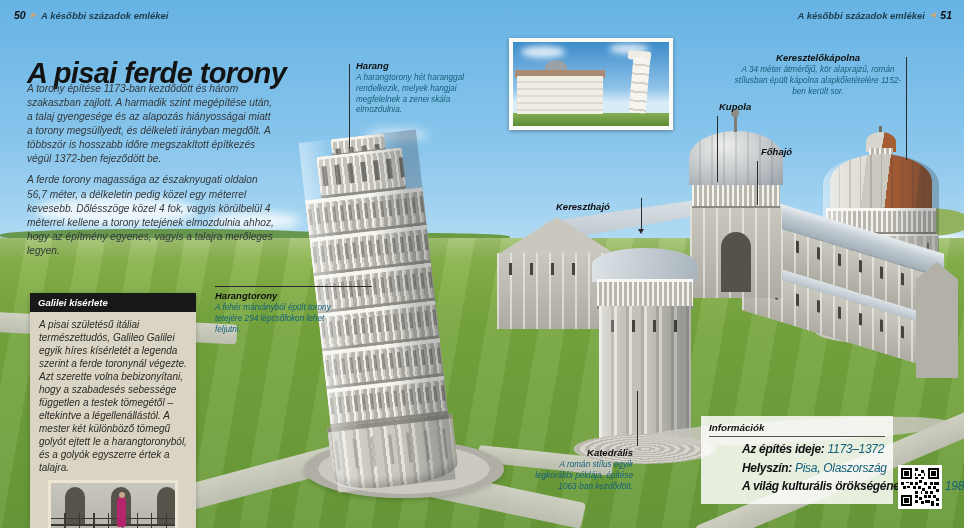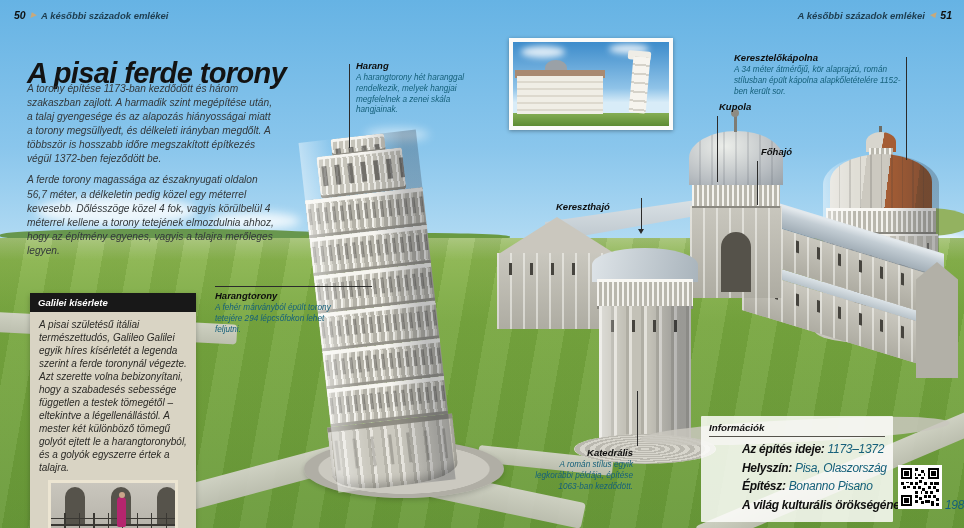--- a/index.html
+++ b/index.html
@@ -229,57 +229,53 @@
     <div style="position:absolute;left:2px;top:28px;width:90px;height:8px;background:#a98a72;"></div>
     <div style="position:absolute;left:4px;top:34px;width:86px;height:38px;
       background:repeating-linear-gradient(180deg,#f0eee6 0 5px,#ddd9ce 5px 7px);"></div>
     <div style="position:absolute;left:115px;top:9px;width:23px;height:9px;background:#efede6;border-radius:2px;transform:rotate(5deg);"></div>
     <div style="position:absolute;left:118px;top:15px;width:17px;height:56px;transform:rotate(5deg);border-radius:2px;
       background:repeating-linear-gradient(180deg,#f6f4ee 0 7px,#d5d2c9 7px 9px);"></div>
   </div>
 
   <div class="callout" style="left:356px;top:60px;width:112px;">
     <h4>Harang</h4>
-    <p>A harangtorony hét haranggal rendelkezik, melyek hangjai megfelelnek a zenei skála hangjainak.</p>
+    <p>A harangtorony hét haranggal rendelkezik, melyek hangjai megfelelnek a zenei skála elmozdulnia.</p>
   </div>
   <div class="callout" style="left:215px;top:290px;width:122px;">
     <h4>Harangtorony</h4>
     <p>A fehér márványból épült torony tetejére 294 lépcsőfokon lehet feljutni.</p>
   </div>
   <div class="callout" style="left:556px;top:201px;">
     <h4>Kereszthajó</h4>
   </div>
   <div class="callout" style="left:719px;top:101px;">
     <h4>Kupola</h4>
   </div>
   <div class="callout" style="left:761px;top:146px;">
     <h4>Főhajó</h4>
   </div>
-  <div class="callout" style="left:734px;top:52px;width:168px;text-align:left;">
+  <div class="callout" style="left:734px;top:52px;width:168px;text-align:center;">
     <h4>Keresztelőkápolna</h4>
     <p>A 34 méter átmérőjű, kör alaprajzú, román stílusban épült kápolna alapkőletételére 1152-ben került sor.</p>
   </div>
   <div class="callout" style="left:521px;top:447px;width:112px;text-align:right;">
     <h4>Katedrális</h4>
     <p>A román stílus egyik legkorábbi példája, építése 1063-ban kezdődött.</p>
   </div>
 
   <div class="infobox">
     <h4>Információk</h4>
     <div class="inforow">
       <b>Az építés ideje:</b>
       <span>1173–1372</span>
     </div>
     <div class="inforow">
       <b>Helyszín:</b>
       <span>Pisa, Olaszország</span>
-    </div>
-    <div class="inforow">
-      <b>Építész:</b>
-      <span>Bonanno Pisano</span>
     </div>
     <div class="inforow">
       <b>A világ kulturális örökségének része:</b>
       <span>1987 óta</span>
     </div>
   </div>
 
   <div class="qr">
     <svg viewBox="0 0 25 25" width="38" height="38" shape-rendering="crispEdges">
       <rect width="25" height="25" fill="#fff"></rect>

